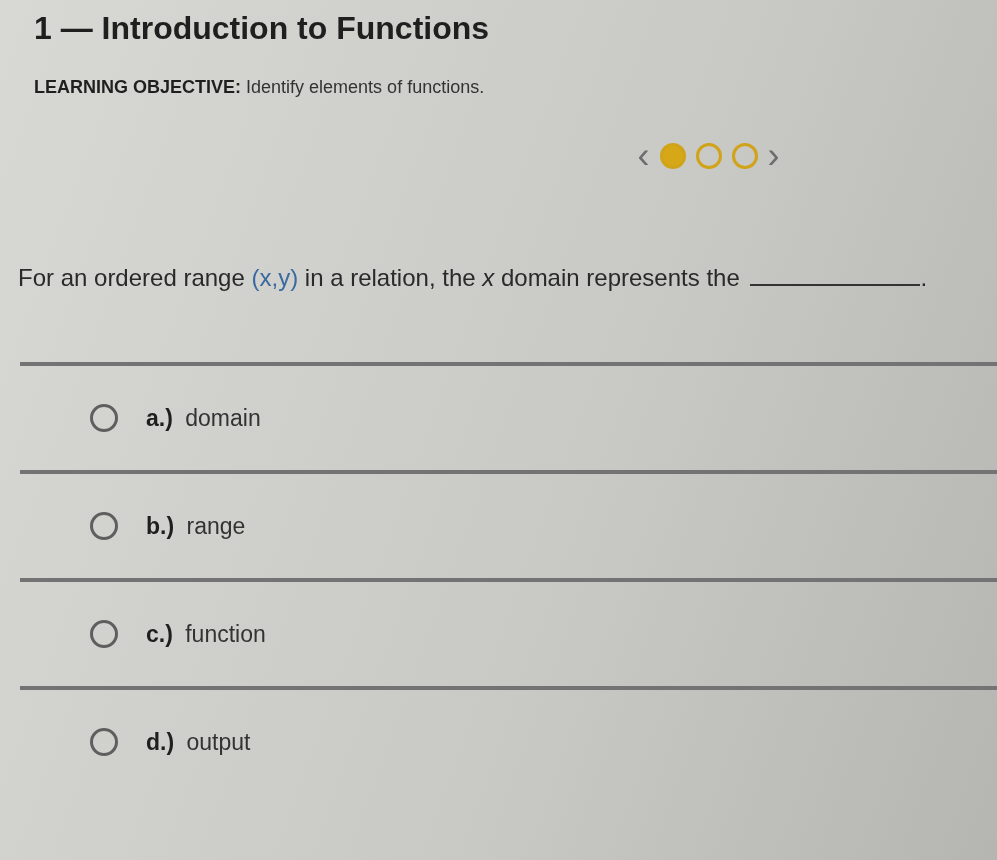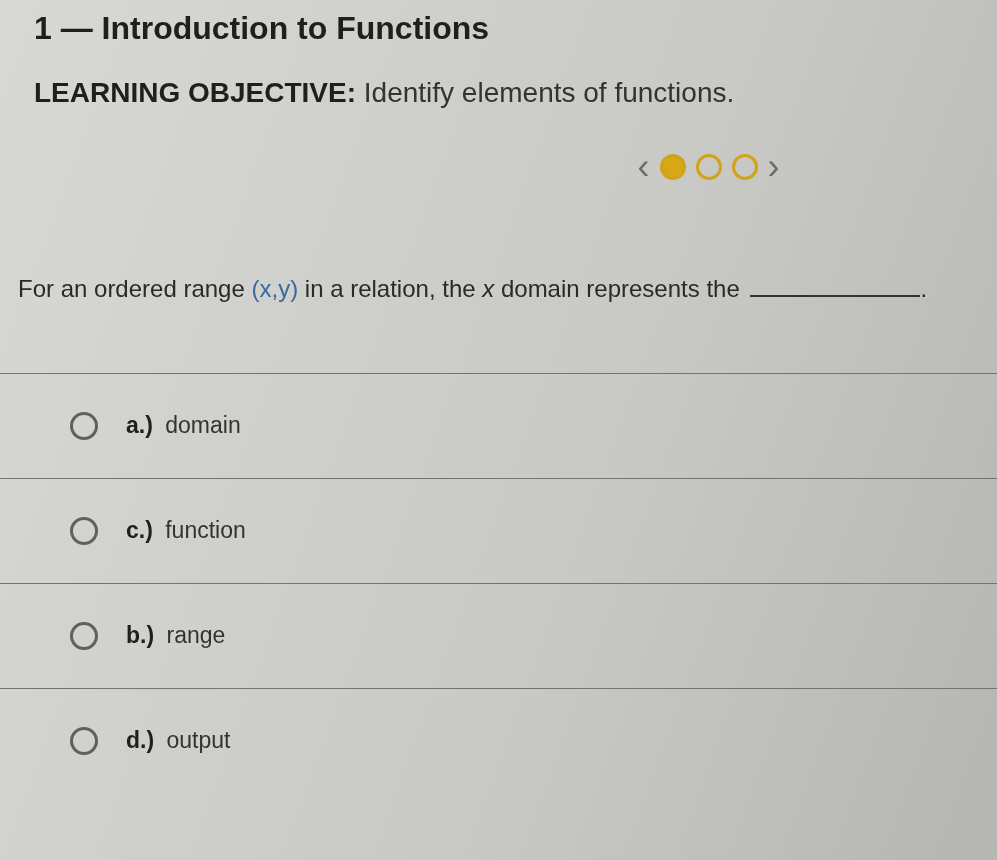--- a/index.html
+++ b/index.html
@@ -18,21 +18,21 @@
     .header {
       padding: 10px 18px 0 34px;
     }
     .title {
       font-size: 32px;
       font-weight: bold;
       color: #1f1f1f;
       margin-bottom: 30px;
     }
     .objective-line {
-      font-size: 28px;
+      font-size: 18px;
       color: #333;
       margin-bottom: 40px;
     }
     .objective-label {
       font-weight: bold;
       color: #1f1f1f;
     }
     .pager {
       display: flex;
       align-items: center;
@@ -79,24 +79,25 @@
       width: 170px;
       height: 0.9em;
       vertical-align: baseline;
       margin-left: 4px;
     }
     .answers {
       width: 100%;
     }
     .answer-row {
       display: flex;
-      align-items: flex-start;
+      align-items: flex-end;
       padding: 38px 18px 38px 70px;
-      border-top: 1px solid #737373;
+      border-top: 4px solid #737373;
       cursor: pointer;
+      margin-left: 20px;
     }
     .radio {
       width: 28px;
       height: 28px;
       border: 3px solid #5f5f5f;
       border-radius: 50%;
       margin-right: 28px;
       flex-shrink: 0;
       background: transparent;
     }
@@ -137,29 +138,29 @@
   <div class="answer-row">
     <span class="radio"></span>
     <span class="answer-text">
       <span class="answer-letter">a.)</span>
       <span>domain</span>
     </span>
   </div>
   <div class="answer-row">
     <span class="radio"></span>
     <span class="answer-text">
-      <span class="answer-letter">c.)</span>
-      <span>function</span>
+      <span class="answer-letter">b.)</span>
+      <span>range</span>
     </span>
   </div>
   <div class="answer-row">
     <span class="radio"></span>
     <span class="answer-text">
-      <span class="answer-letter">b.)</span>
-      <span>range</span>
+      <span class="answer-letter">c.)</span>
+      <span>function</span>
     </span>
   </div>
   <div class="answer-row">
     <span class="radio"></span>
     <span class="answer-text">
       <span class="answer-letter">d.)</span>
       <span>output</span>
     </span>
   </div>
 </div>

